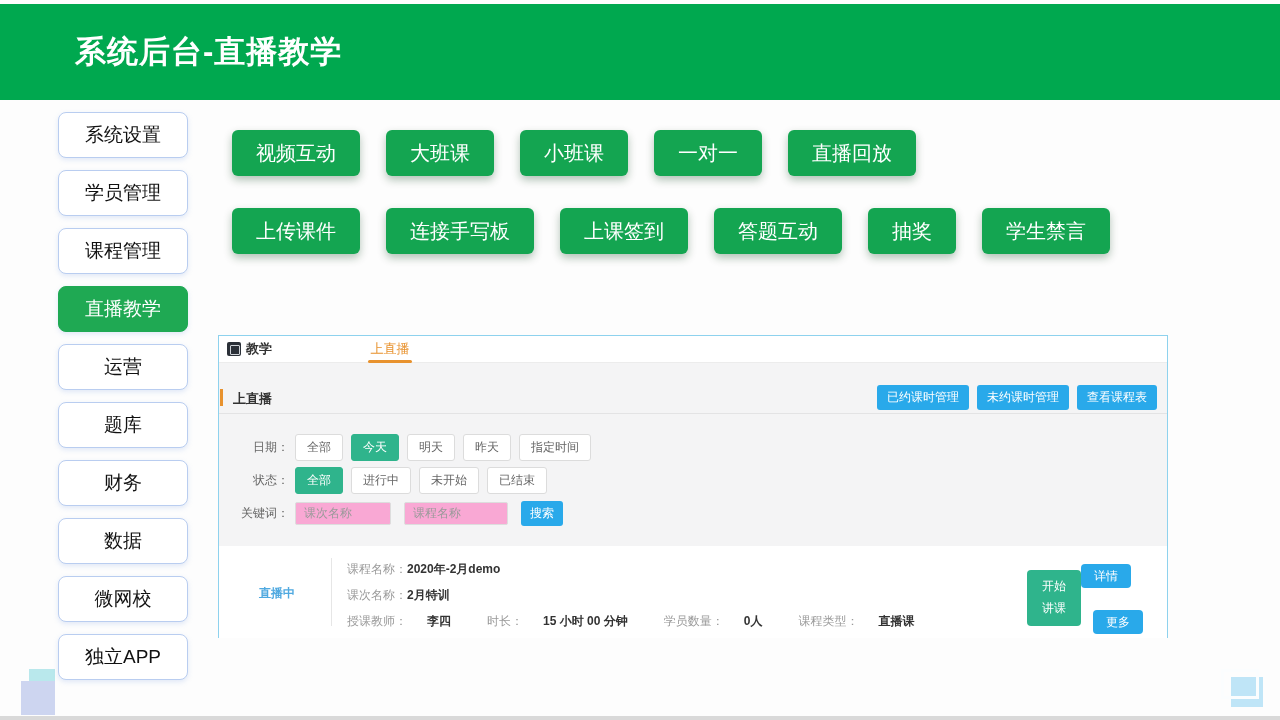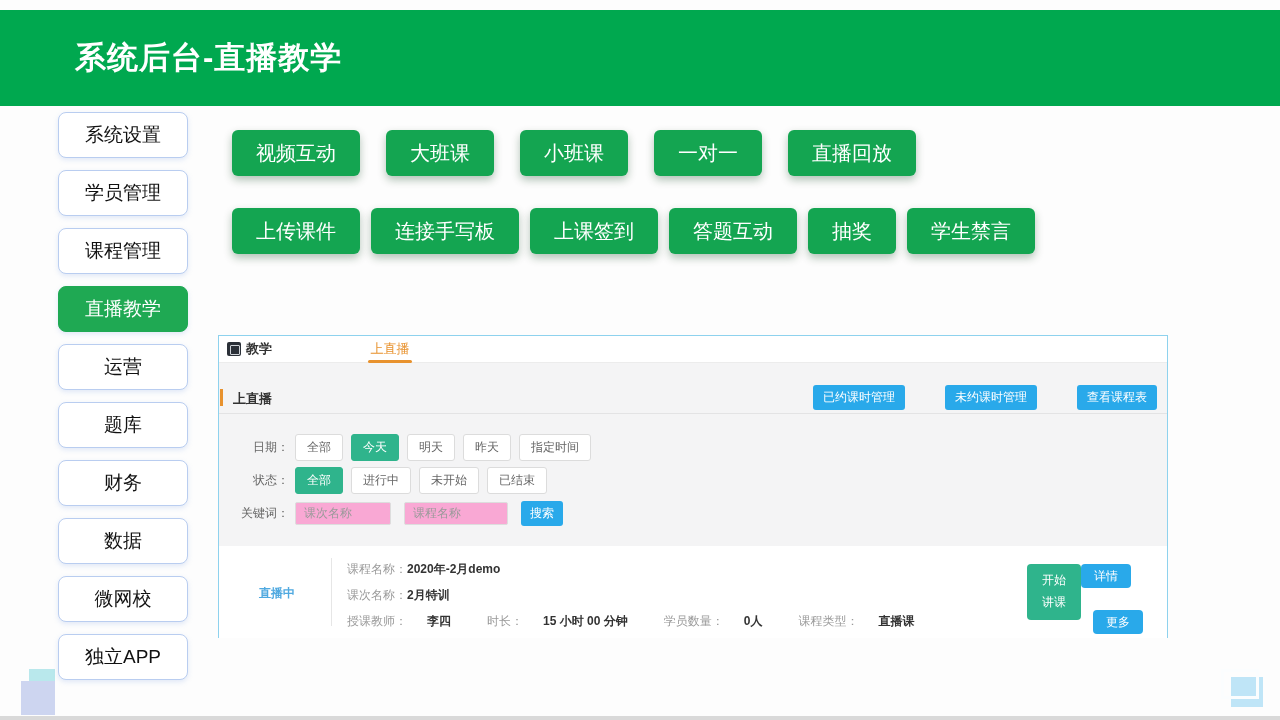--- a/index.html
+++ b/index.html
@@ -5,41 +5,41 @@
   * { margin:0; padding:0; box-sizing:border-box; }
   html,body { width:1280px; height:720px; }
   body {
     position:relative;
     font-family:"Liberation Sans", sans-serif;
     background:#fdfdfd;
     overflow:hidden;
   }
 
   
-  .header { position:absolute; left:0; top:10px; width:1280px; height:96px; background:#00a84f; }
+  .header { position:absolute; left:0; top:4px; width:1280px; height:96px; background:#00a84f; }
   .header-title {
     position:absolute; left:75px; top:50%; transform:translateY(-50%);
     color:#fff; font-size:31px; font-weight:bold; letter-spacing:1px;
   }
 
   
   .sidebar { position:absolute; left:58px; top:112px; width:130px; display:flex; flex-direction:column; gap:12px; z-index:5; }
   .side-item {
     height:46px; background:#fff; border:1px solid #b9cdf0; border-radius:8px;
     display:flex; align-items:center; justify-content:center;
     font-size:19px; color:#111; box-shadow:0 2px 5px rgba(140,170,230,.25);
     cursor:pointer;
   }
   .side-item.active { background:#1fa953; border-color:#1fa953; color:#fff; }
 
   
   .features { position:absolute; left:232px; top:130px; }
   .frow { display:flex; margin-bottom:32px; }
   .frow1 { gap:26px; }
-  .frow2 { gap:11px; }
+  .frow2 { gap:26px; }
   .fbtn {
     height:46px; padding:0 24px; background:#14a551; border-radius:6px;
     color:#fff; font-size:20px; display:flex; align-items:center; justify-content:center;
     box-shadow:0 4px 8px rgba(0,60,20,.3); white-space:nowrap; cursor:pointer;
   }
 
   
   .panel {
     position:absolute; left:218px; top:335px; width:950px; height:303px;
     background:#f4f4f5; border:1px solid #8ed2ee; font-size:12px;
@@ -63,21 +63,21 @@
     content:""; position:absolute; left:50%; bottom:-1px; transform:translateX(-50%);
     width:44px; height:3px; background:#e8922e; border-radius:2px;
   }
 
   .section-head { position:absolute; left:0; top:47px; width:100%; height:30px; }
   .section-bar { position:absolute; left:1px; top:6px; width:3px; height:17px; background:#e8922e; }
   .section-title { position:absolute; left:14px; top:7px; font-size:13px; font-weight:bold; color:#333; }
   .section-actions { position:absolute; right:10px; top:2px; display:flex; gap:8px; }
   .btn-blue-sm {
     background:#29a9ea; color:#fff; font-size:12px; padding:4px 10px;
-    border-radius:3px; border:none; cursor:pointer; white-space:nowrap;margin-left:32px;
+    border-radius:3px; border:none; cursor:pointer; white-space:nowrap;
   }
   .section-divider { position:absolute; left:0; top:77px; width:100%; border-top:1px solid #e3e3e4; }
 
   .filters { position:absolute; left:0; top:99px; width:100%; }
   .filter-row { display:flex; align-items:center; height:24px; margin-bottom:9px; }
   .filter-label { width:70px; text-align:right; color:#666; margin-right:6px; }
   .pills { display:flex; gap:8px; }
   .pill {
     background:#fff; border:1px solid #dcdcdc; border-radius:3px; color:#666;
     font-size:12px; padding:4px 11px; cursor:pointer; white-space:nowrap;
@@ -95,21 +95,21 @@
   .live-row { position:absolute; left:0; top:210px; width:100%; height:92px; background:#fff; }
   .live-status { position:absolute; left:40px; top:39px; color:#4fa9e0; font-weight:bold; }
   .vdivider { position:absolute; left:112px; top:12px; height:68px; border-left:1px solid #e6e6e6; }
   .details { position:absolute; left:128px; top:15px; }
   .detail-line { display:flex; margin-bottom:10px; height:16px; align-items:center; }
   .detail-line .lbl { color:#9a9a9a; }
   .detail-line .val { color:#333; font-weight:bold; }
   .detail-line3 { display:flex; gap:36px; }
   .pair { display:flex; white-space:nowrap;gap:20px; }
   .start-btn {
-    position:absolute; right:86px; top:18px; width:54px; height:56px;
+    position:absolute; right:86px; top:24px; width:54px; height:56px;
     background:#2fb48c; border:none; border-radius:4px; color:#fff; font-size:12px;
     line-height:1.8; padding:0 13px; cursor:pointer; text-align:center;
   }
   .detail-btn { position:absolute; right:36px; top:18px; width:50px; height:24px; border-radius:4px; }
   .more-btn   { position:absolute; right:24px; top:64px; width:50px; height:24px; border-radius:4px; }
 
   
   .deco-bl-cyan { position:absolute; left:29px; top:669px; width:26px; height:26px; background:#b9e8ec; z-index:1; }
   .deco-bl-lav  { position:absolute; left:21px; top:681px; width:34px; height:34px; background:#cdd5f0; z-index:2; }
   .deco-br-fill { position:absolute; left:1231px; top:677px; width:32px; height:30px; background:#bfe5f7; z-index:1; }

